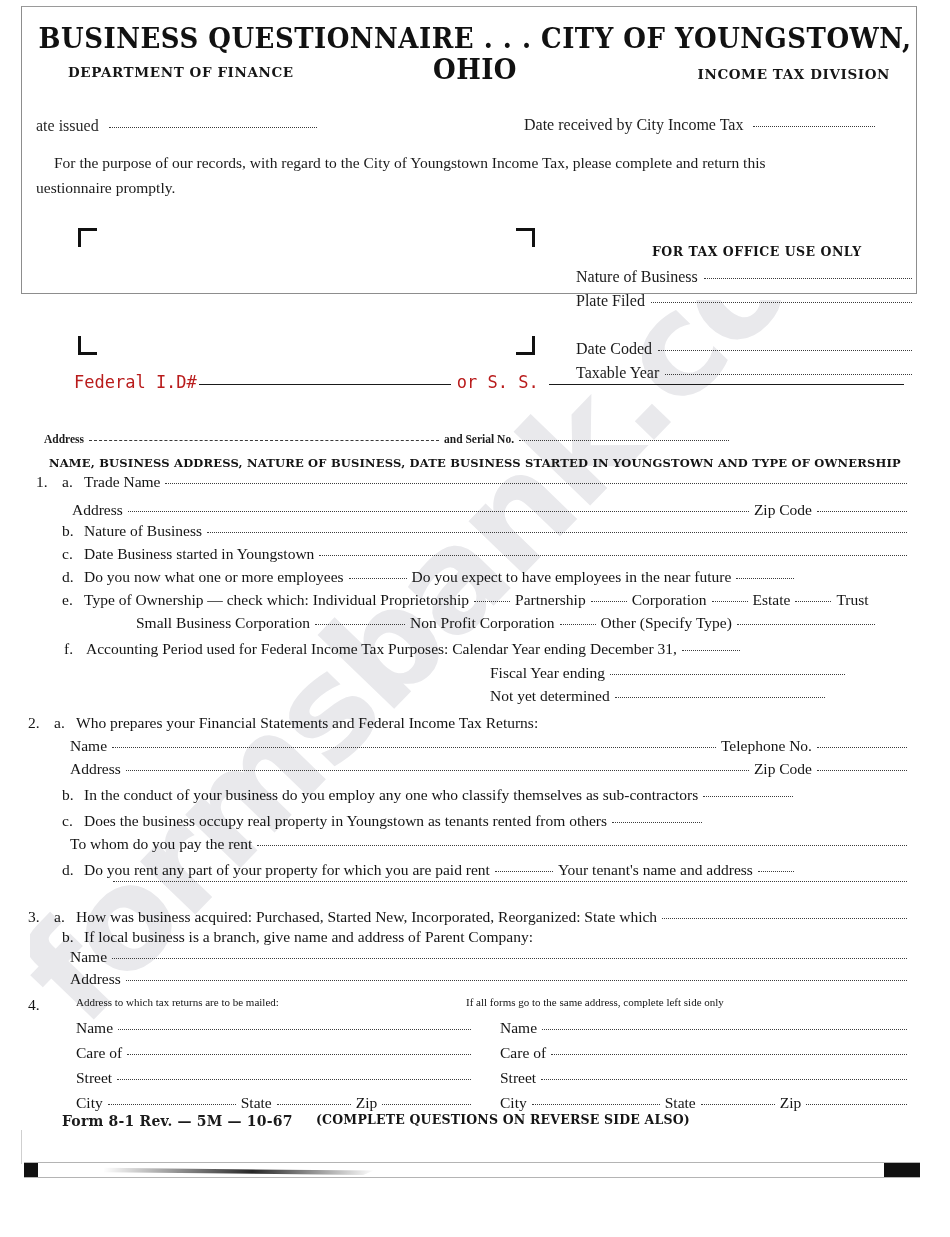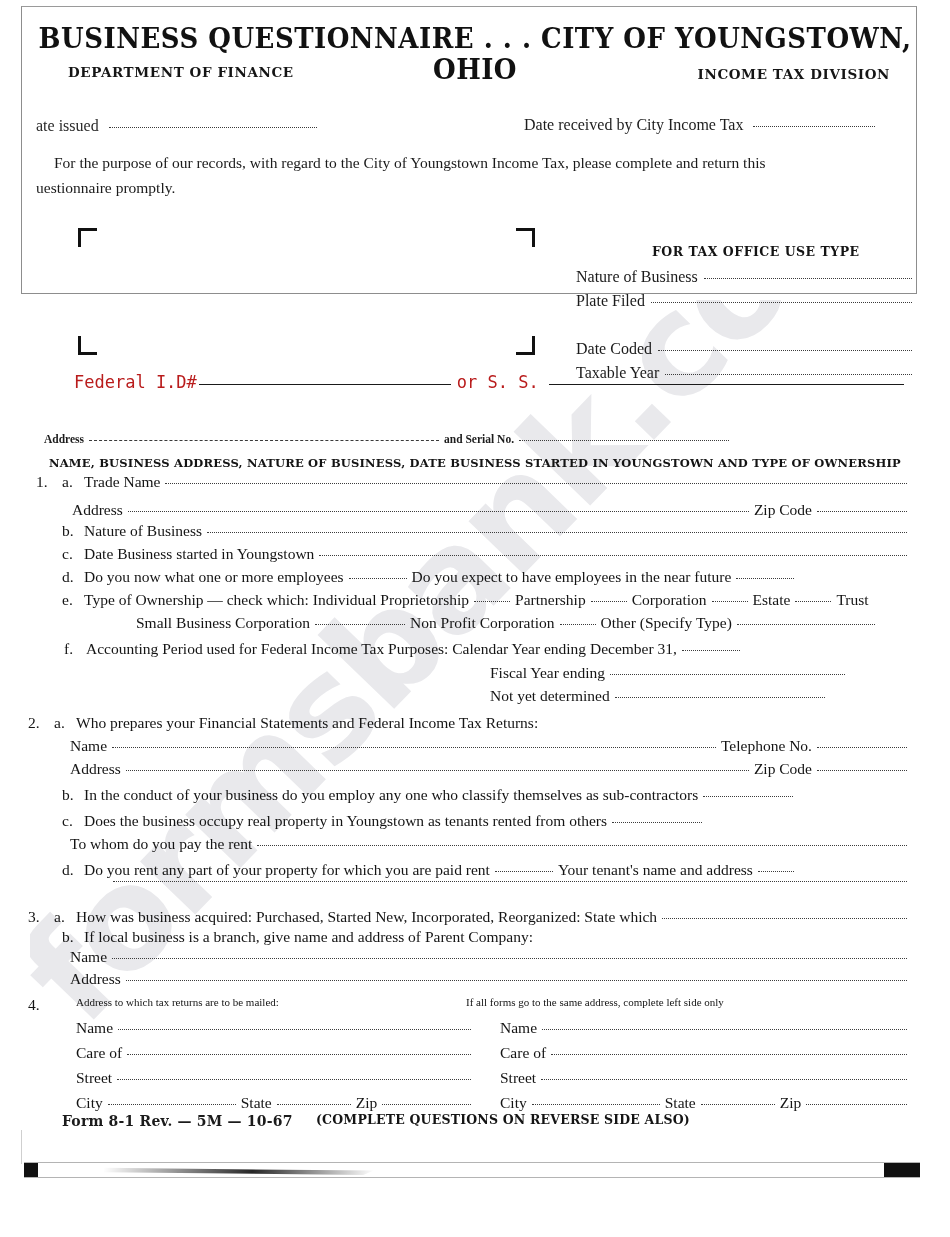--- a/index.html
+++ b/index.html
@@ -380,21 +380,21 @@
     <div id="intro">
       <span class="indent"></span><span>For the purpose of our records, with regard to the City of Youngstown Income Tax, please complete and return this</span><br>
       <span>uestionnaire promptly.</span>
     </div>
 
     <div class="cmark tl" style="left:78px;  top:228px;"></div>
     <div class="cmark tr" style="left:516px; top:228px;"></div>
     <div class="cmark bl" style="left:78px;  top:336px;"></div>
     <div class="cmark br" style="left:516px; top:336px;"></div>
 
-    <div id="taxoffice-title">FOR TAX OFFICE USE TYPE</div>
+    <div id="taxoffice-title">FOR TAX OFFICE USE ONLY</div>
 
     <div class="tax-row" style="top:268px;">
       <span class="lbl">Nature of Business</span>
       <span class="dots"></span>
     </div>
     <div class="tax-row" style="top:292px;">
       <span class="lbl">Plate Filed</span>
       <span class="dots"></span>
     </div>
     <div class="tax-row" style="top:316px;margin-top:48px;">

